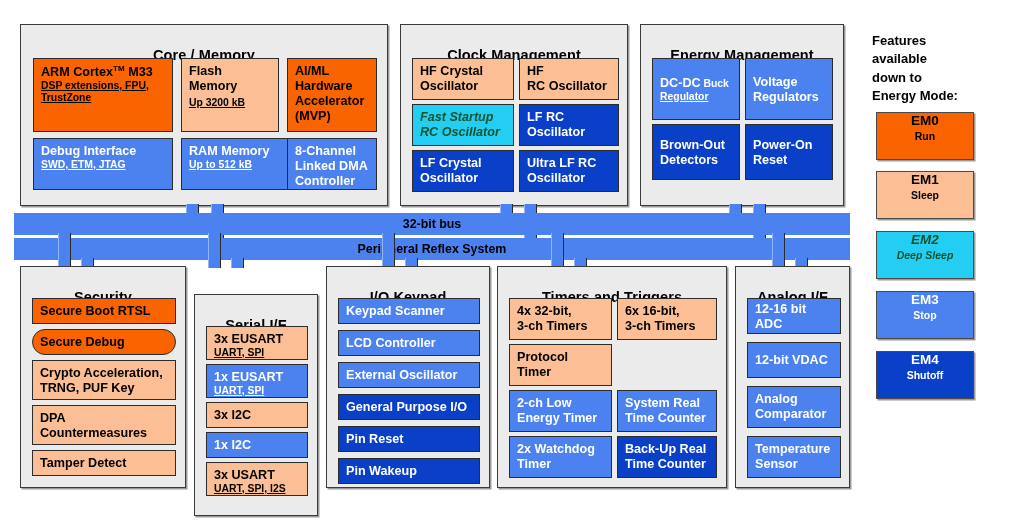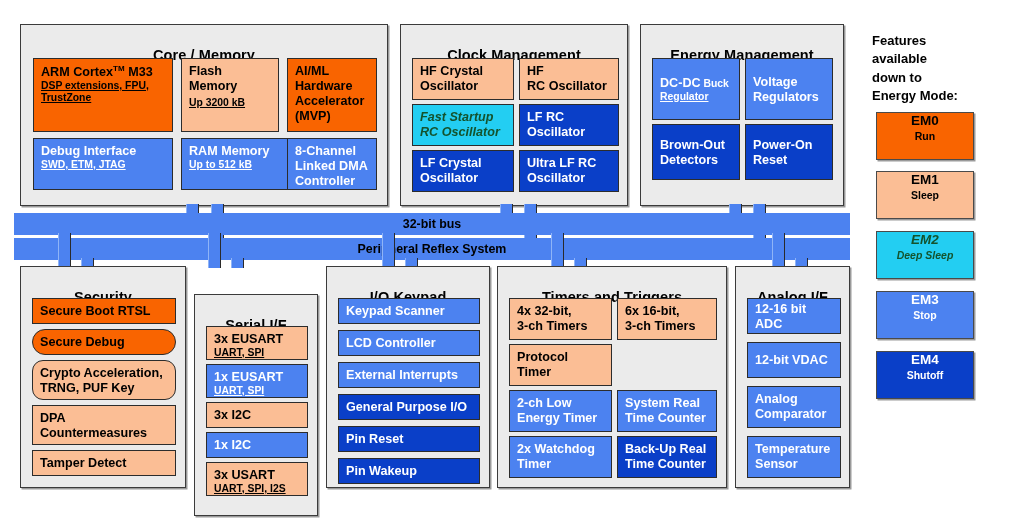--- a/index.html
+++ b/index.html
@@ -214,21 +214,21 @@
 
   <div class="panel" style="left:20px; top:266px; width:166px; height:222px;">
     <div class="panel-title">Security</div>
 
     <div class="blk em0" style="left:11px; top:31px; width:144px; height:26px; display:flex; align-items:center;">
       <span class="t1">Secure Boot RTSL</span>
     </div>
     <div class="blk em0" style="left:11px; top:62px; width:144px; height:26px; display:flex; align-items:center;border-radius:13px;">
       <span class="t1">Secure Debug</span>
     </div>
-    <div class="blk em1" style="left:11px; top:93px; width:144px; height:40px; display:flex; flex-direction:column; justify-content:center;border-radius:11px;">
+    <div class="blk em1" style="left:11px; top:93px; width:144px; height:40px; display:flex; flex-direction:column; justify-content:center;">
       <span class="t1">Crypto Acceleration,</span>
       <span class="t1">TRNG, PUF Key</span>
     </div>
     <div class="blk em1" style="left:11px; top:138px; width:144px; height:40px; display:flex; flex-direction:column; justify-content:center;">
       <span class="t1">DPA</span>
       <span class="t1">Countermeasures</span>
     </div>
     <div class="blk em1" style="left:11px; top:183px; width:144px; height:26px; display:flex; align-items:center;">
       <span class="t1">Tamper Detect</span>
     </div>
@@ -260,21 +260,21 @@
   <div class="panel" style="left:326px; top:266px; width:164px; height:222px;">
     <div class="panel-title">I/O Keypad</div>
 
     <div class="blk em3" style="left:11px; top:31px; width:142px; height:26px; display:flex; align-items:center;">
       <span class="t1">Keypad Scanner</span>
     </div>
     <div class="blk em3" style="left:11px; top:63px; width:142px; height:26px; display:flex; align-items:center;">
       <span class="t1">LCD Controller</span>
     </div>
     <div class="blk em3" style="left:11px; top:95px; width:142px; height:26px; display:flex; align-items:center;">
-      <span class="t1">External Interrupts</span>
+      <span class="t1">External Oscillator</span>
     </div>
     <div class="blk em4" style="left:11px; top:127px; width:142px; height:26px; display:flex; align-items:center;">
       <span class="t1">General Purpose I/O</span>
     </div>
     <div class="blk em4" style="left:11px; top:159px; width:142px; height:26px; display:flex; align-items:center;">
       <span class="t1">Pin Reset</span>
     </div>
     <div class="blk em4" style="left:11px; top:191px; width:142px; height:26px; display:flex; align-items:center;">
       <span class="t1">Pin Wakeup</span>
     </div>

